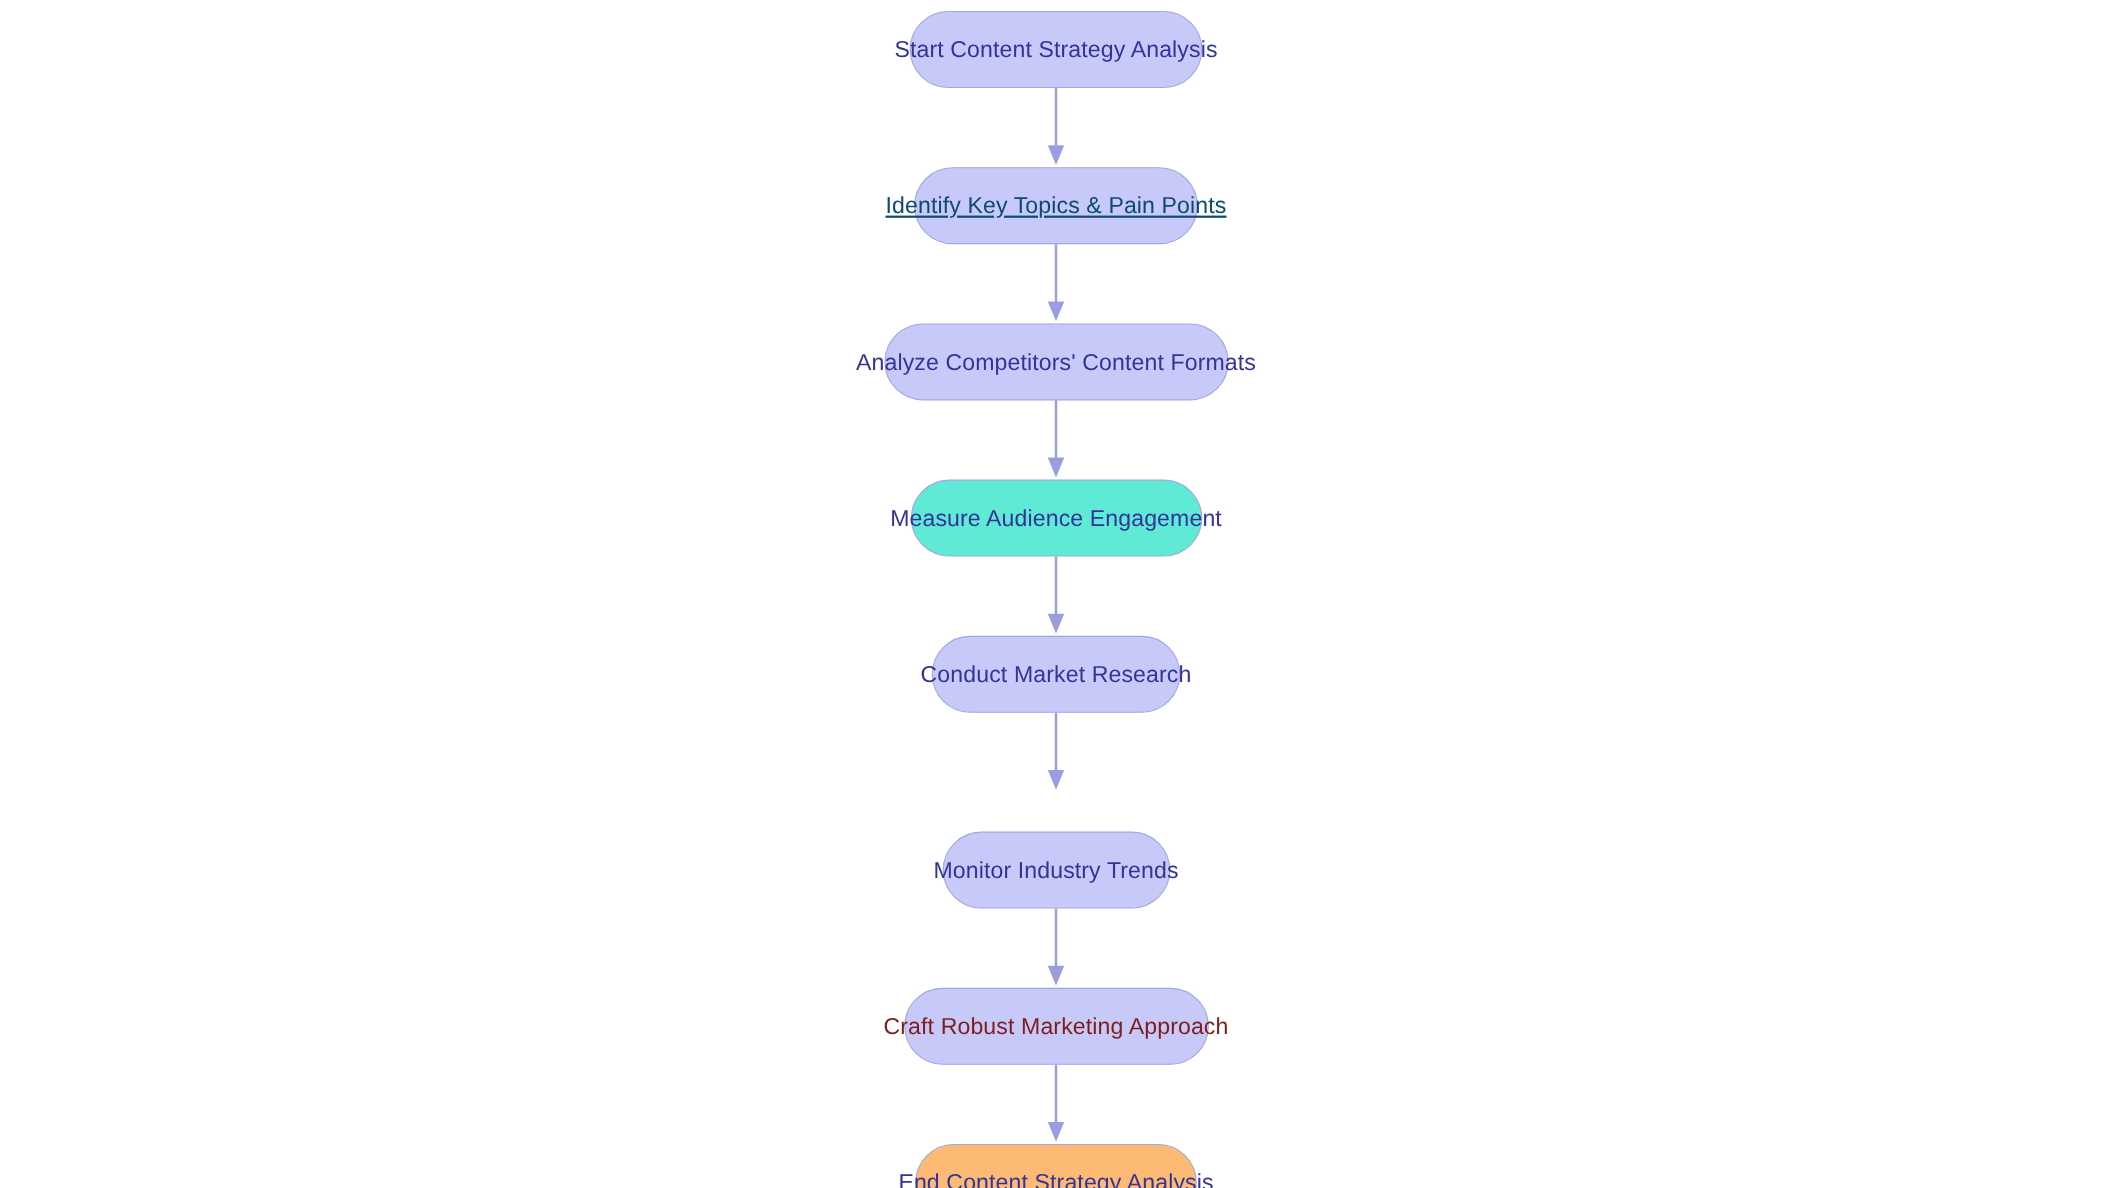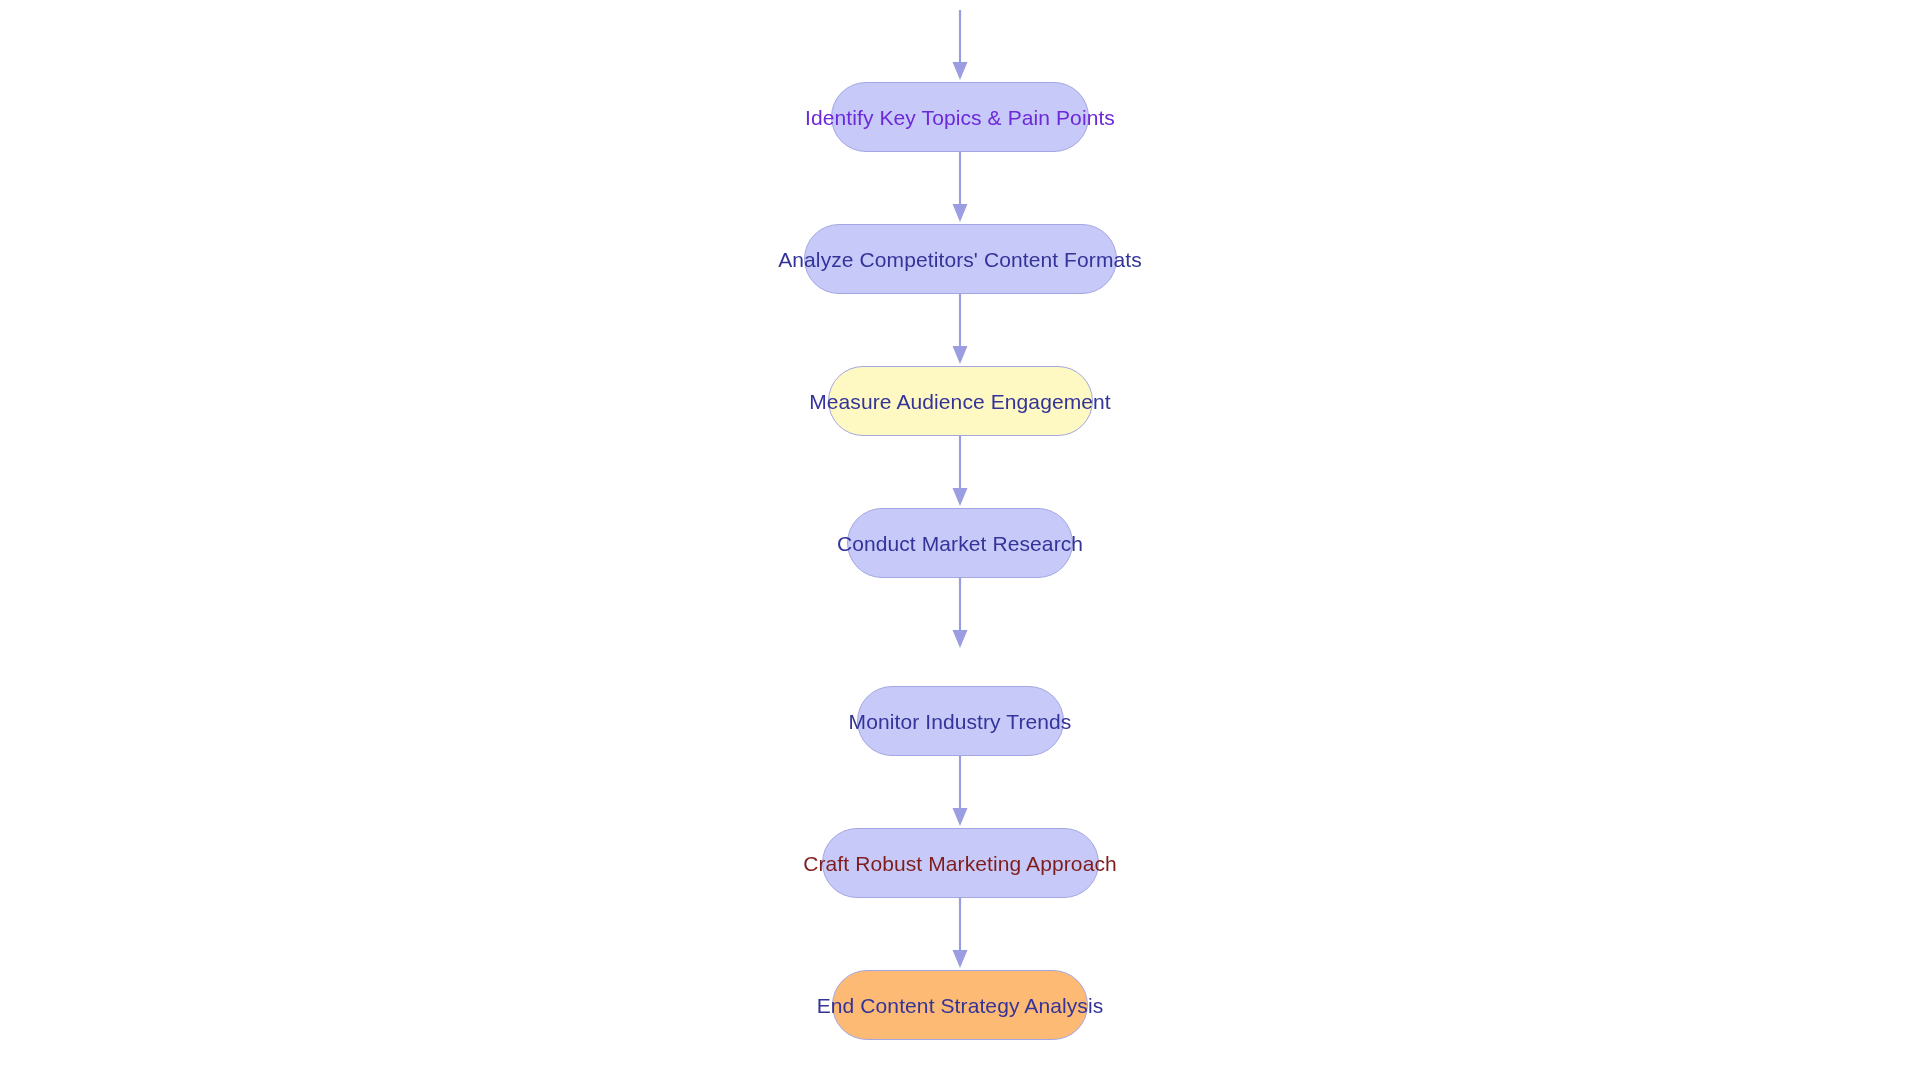--- a/index.html
+++ b/index.html
@@ -75,51 +75,54 @@
   .top-spacer { height: 10px; flex: 0 0 auto; width: 1px; }
 </style>
 </head>
 <body>
 
 <div id="flowchart-root" style="background: rgb(255, 255, 255);">
   <div class="flow-column">
 
     <div class="top-spacer"></div>
 
+    <div class="node" style="width: 266px; background: rgb(199, 202, 249); border-color: rgb(163, 166, 224);">
+      <span class="node-label" style="color: rgb(51, 51, 153);">Start Content Strategy Analysis</span>
+    </div>
 
     <div class="connector">
       <svg viewBox="0 0 24 72" xmlns="http://www.w3.org/2000/svg">
         <line x1="12" y1="0" x2="12" y2="58" stroke="#9a9ee0" stroke-width="2.2"></line>
         <polygon points="12,70 4.5,52 19.5,52" fill="#9a9ee0"></polygon>
       </svg>
     </div>
 
     <div class="node" style="width: 258px; background: rgb(199, 202, 249); border-color: rgb(163, 166, 224);">
-      <span class="node-label" style="color: #6d28d9;">Identify Key Topics &amp; Pain Points</span>
+      <span class="node-label" style="color: #0c4a6e; text-decoration: underline;">Identify Key Topics &amp; Pain Points</span>
     </div>
 
     <div class="connector">
       <svg viewBox="0 0 24 72" xmlns="http://www.w3.org/2000/svg">
         <line x1="12" y1="0" x2="12" y2="58" stroke="#9a9ee0" stroke-width="2.2"></line>
         <polygon points="12,70 4.5,52 19.5,52" fill="#9a9ee0"></polygon>
       </svg>
     </div>
 
     <div class="node" style="width: 313px; background: rgb(199, 202, 249); border-color: rgb(163, 166, 224);">
       <span class="node-label" style="color: rgb(51, 51, 153);">Analyze Competitors' Content Formats</span>
     </div>
 
     <div class="connector">
       <svg viewBox="0 0 24 72" xmlns="http://www.w3.org/2000/svg">
         <line x1="12" y1="0" x2="12" y2="58" stroke="#9a9ee0" stroke-width="2.2"></line>
         <polygon points="12,70 4.5,52 19.5,52" fill="#9a9ee0"></polygon>
       </svg>
     </div>
 
-    <div class="node" style="width: 265px; background: #fef9c3; border-color: rgb(163, 166, 224);">
+    <div class="node" style="width: 265px; background: #5eead4; border-color: rgb(163, 166, 224);">
       <span class="node-label" style="color: rgb(51, 51, 153);">Measure Audience Engagement</span>
     </div>
 
     <div class="connector">
       <svg viewBox="0 0 24 72" xmlns="http://www.w3.org/2000/svg">
         <line x1="12" y1="0" x2="12" y2="58" stroke="#9a9ee0" stroke-width="2.2"></line>
         <polygon points="12,70 4.5,52 19.5,52" fill="#9a9ee0"></polygon>
       </svg>
     </div>
 

